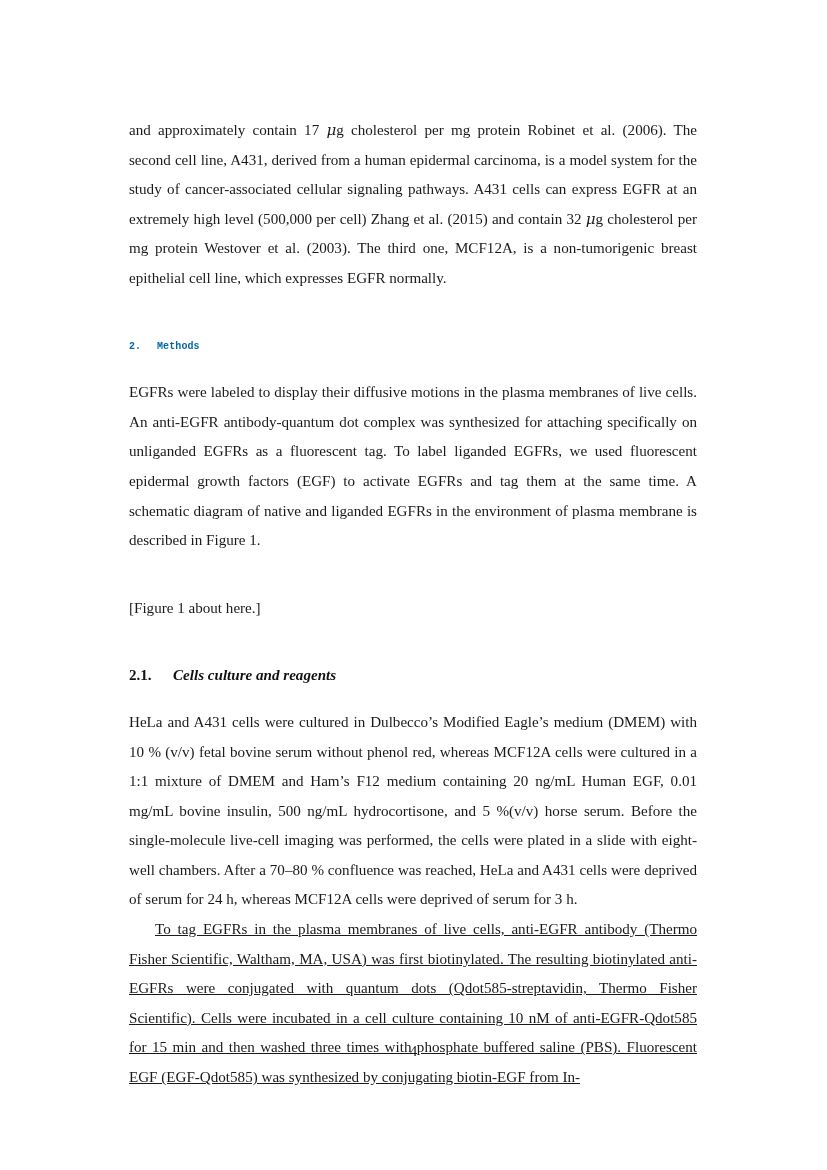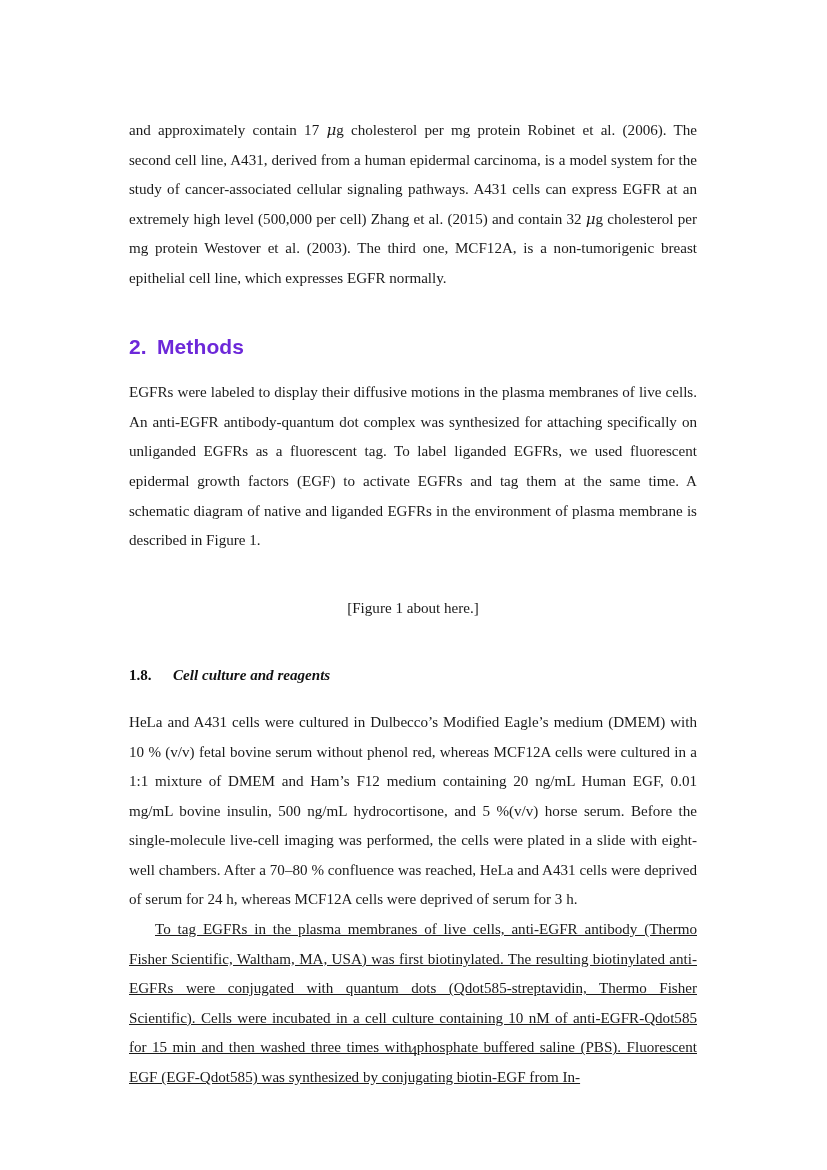--- a/index.html
+++ b/index.html
@@ -37,44 +37,43 @@
   }
   p.body-par.indented {
     text-indent: 26px;
     text-decoration: underline;
   }
   .gap-sec-before { height: 38px; }
   .gap-sec-after  { height: 17px; }
 
   h2.section {
     margin: 0;
-    font-size: 21px;
+    font-size: 10px;
     line-height: 29.6px;
     font-weight: bold;
-    font-family: Liberation Sans, sans-serif;
-    color: #6d28d9;
+    font-family: Liberation Mono, monospace;
+    color: #0369a1;
     letter-spacing: 0.1px;
   }
   h2.section .num { display: inline-block; min-width: 28px; }
 
   h3.subsection {
     margin: 0;
     font-size: 15.1px;
     line-height: 29.6px;
     font-weight: bold;
     color: #111111;
   }
   h3.subsection .num { display: inline-block; min-width: 44px; }
   h3.subsection .ttl { font-style: italic; }
 
   .figure-note {
     margin: 0;
     font-size: 15.1px;
     line-height: 29.6px;
-    text-align: center;
     color: #1a1a1a;
   }
 
   .mathit {
     font-family: "Liberation Serif", "DejaVu Serif", serif;
   }
   .mu {
     font-style: italic;
     font-family: "DejaVu Serif", serif;
   }
@@ -109,21 +108,21 @@
 
     <p class="body-par"><span>EGFRs were labeled to display their diffusive motions in the plasma membranes of live cells. An anti-EGFR antibody-quantum dot complex was synthesized for attaching specifically on unliganded EGFRs as a fluorescent tag. To label liganded EGFRs, we used fluorescent epidermal growth factors (EGF) to activate EGFRs and tag them at the same time. A schematic diagram of native and liganded EGFRs in the environment of plasma membrane is described in Figure 1.</span></p>
 
     <div class="gap-sec-before"></div>
 
     <p class="figure-note">[Figure 1 about here.]</p>
 
     <div class="gap-sec-before"></div>
 
     <h3 class="subsection">
-      <span class="num">1.8.</span><span class="ttl">Cell culture and reagents</span>
+      <span class="num">2.1.</span><span class="ttl">Cells culture and reagents</span>
     </h3>
 
     <div class="gap-sec-after"></div>
 
     <p class="body-par"><span>HeLa and A431 cells were cultured in Dulbecco’s Modified Eagle’s medium (DMEM) with 10 % (v/v) fetal bovine serum without phenol red, whereas MCF12A cells were cultured in a 1:1 mixture of DMEM and Ham’s F12 medium containing 20 ng/mL Human EGF, 0.01 mg/mL bovine insulin, 500 ng/mL hydrocortisone, and 5 %<span class="mathit">(v/v)</span> horse serum. Before the single-molecule live-cell imaging was performed, the cells were plated in a slide with eight-well chambers. After a 70–80 % confluence was reached, HeLa and A431 cells were deprived of serum for 24 h, whereas MCF12A cells were deprived of serum for 3 h.</span></p>
 
     <p class="body-par indented"><span>To tag EGFRs in the plasma membranes of live cells, anti-EGFR antibody (Thermo Fisher Scientific, Waltham, MA, USA) was first biotinylated. The resulting biotinylated anti-EGFRs were conjugated with quantum dots (Qdot585-streptavidin, Thermo Fisher Scientific). Cells were incubated in a cell culture containing 10 nM of anti-EGFR-Qdot585 for 15 min and then washed three times with phosphate buffered saline (PBS). Fluorescent EGF (EGF-Qdot585) was synthesized by conjugating biotin-EGF from In-</span></p>
 
   </div>
 

